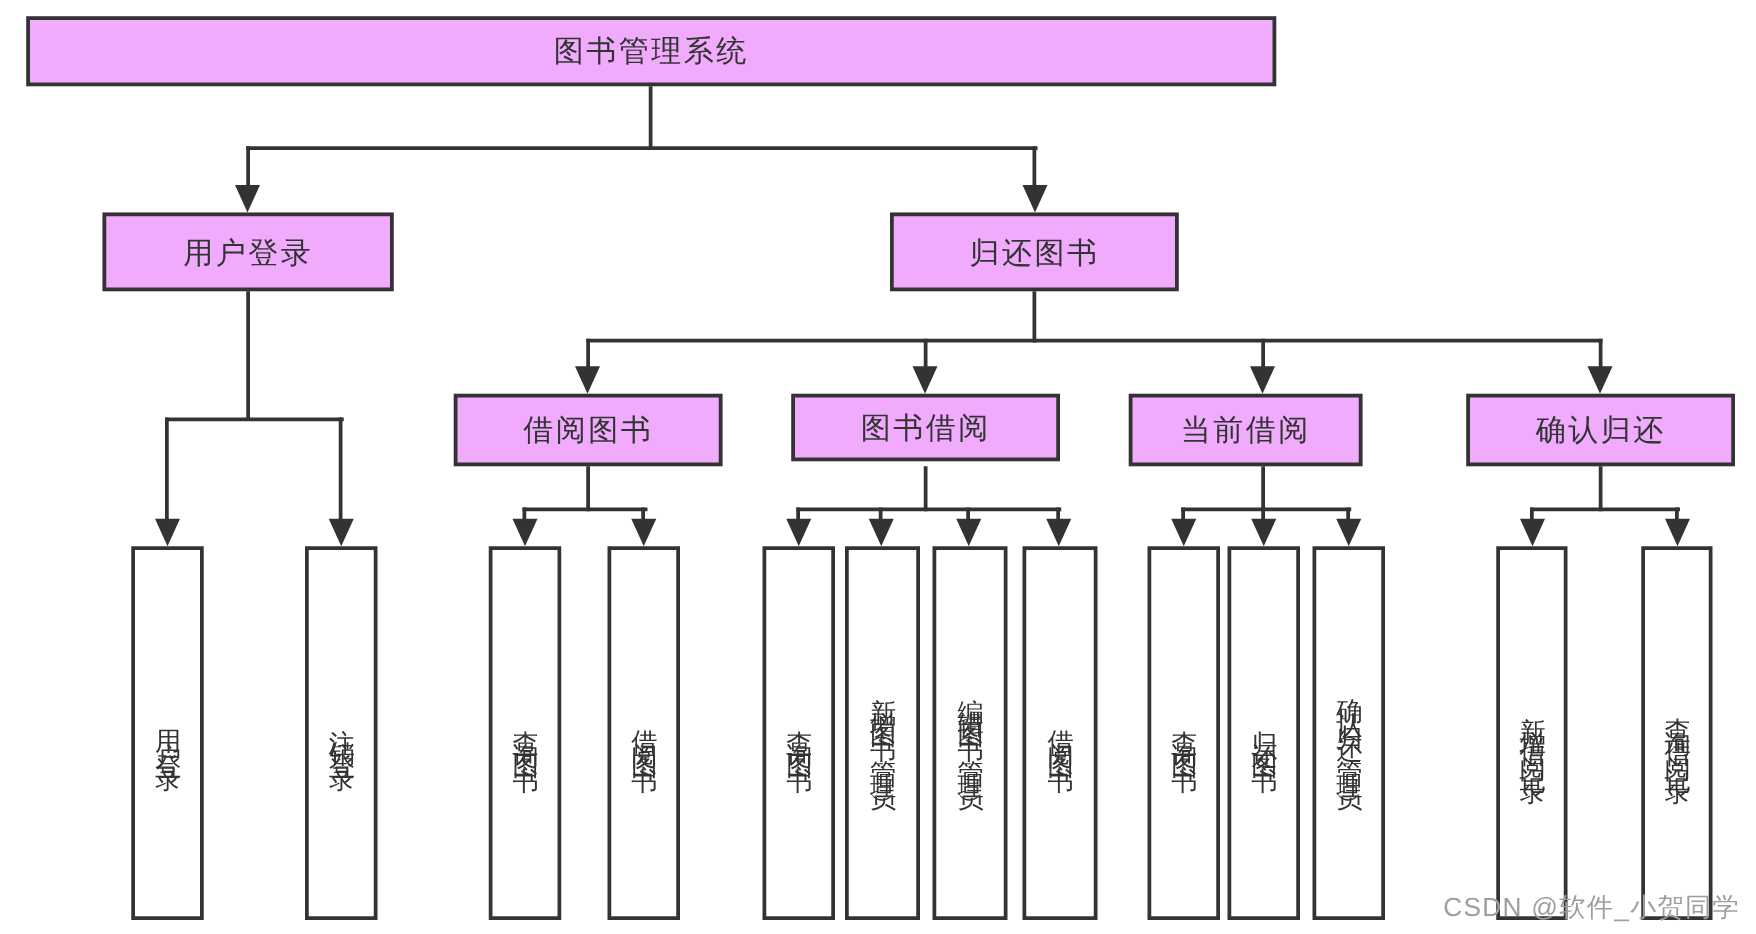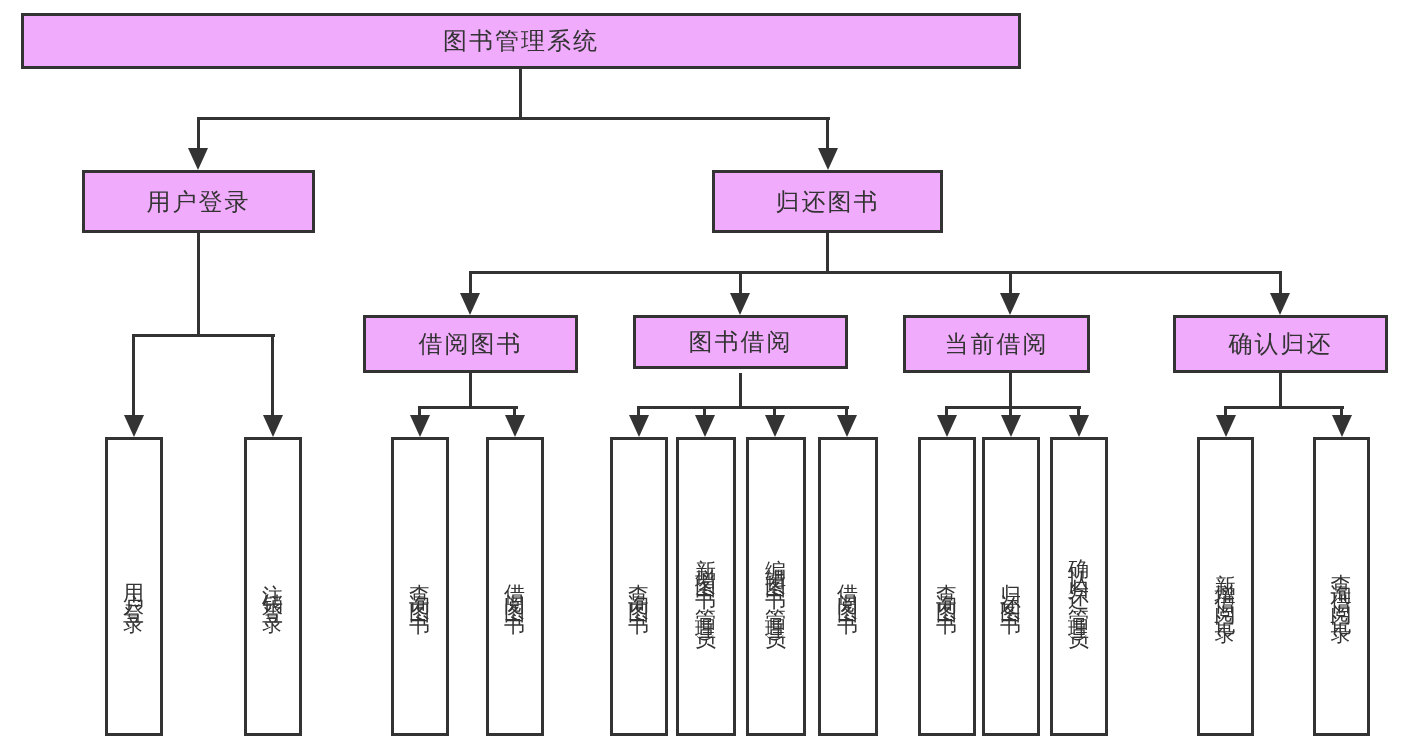--- a/index.html
+++ b/index.html
@@ -105,14 +105,15 @@
   <div class="bv" style="left:746px;top:437px;width:60px;height:299px">编辑图书（管理员）</div>
   <div class="bv" style="left:818px;top:437px;width:60px;height:299px">借阅图书</div>
 
   <div class="bv" style="left:918px;top:437px;width:58px;height:299px">查询图书</div>
   <div class="bv" style="left:982px;top:437px;width:58px;height:299px">归还图书</div>
   <div class="bv" style="left:1050px;top:437px;width:58px;height:299px">确认归还（管理员）</div>
 
   <div class="bv" style="left:1197px;top:437px;width:57px;height:299px">新增借阅记录</div>
   <div class="bv" style="left:1313px;top:437px;width:57px;height:299px">查询借阅记录</div>
 
+  <div class="wm" style="right:13px;top:712px">CSDN @软件_小贺同学</div>
 
 </div>
 
 </body></html>

